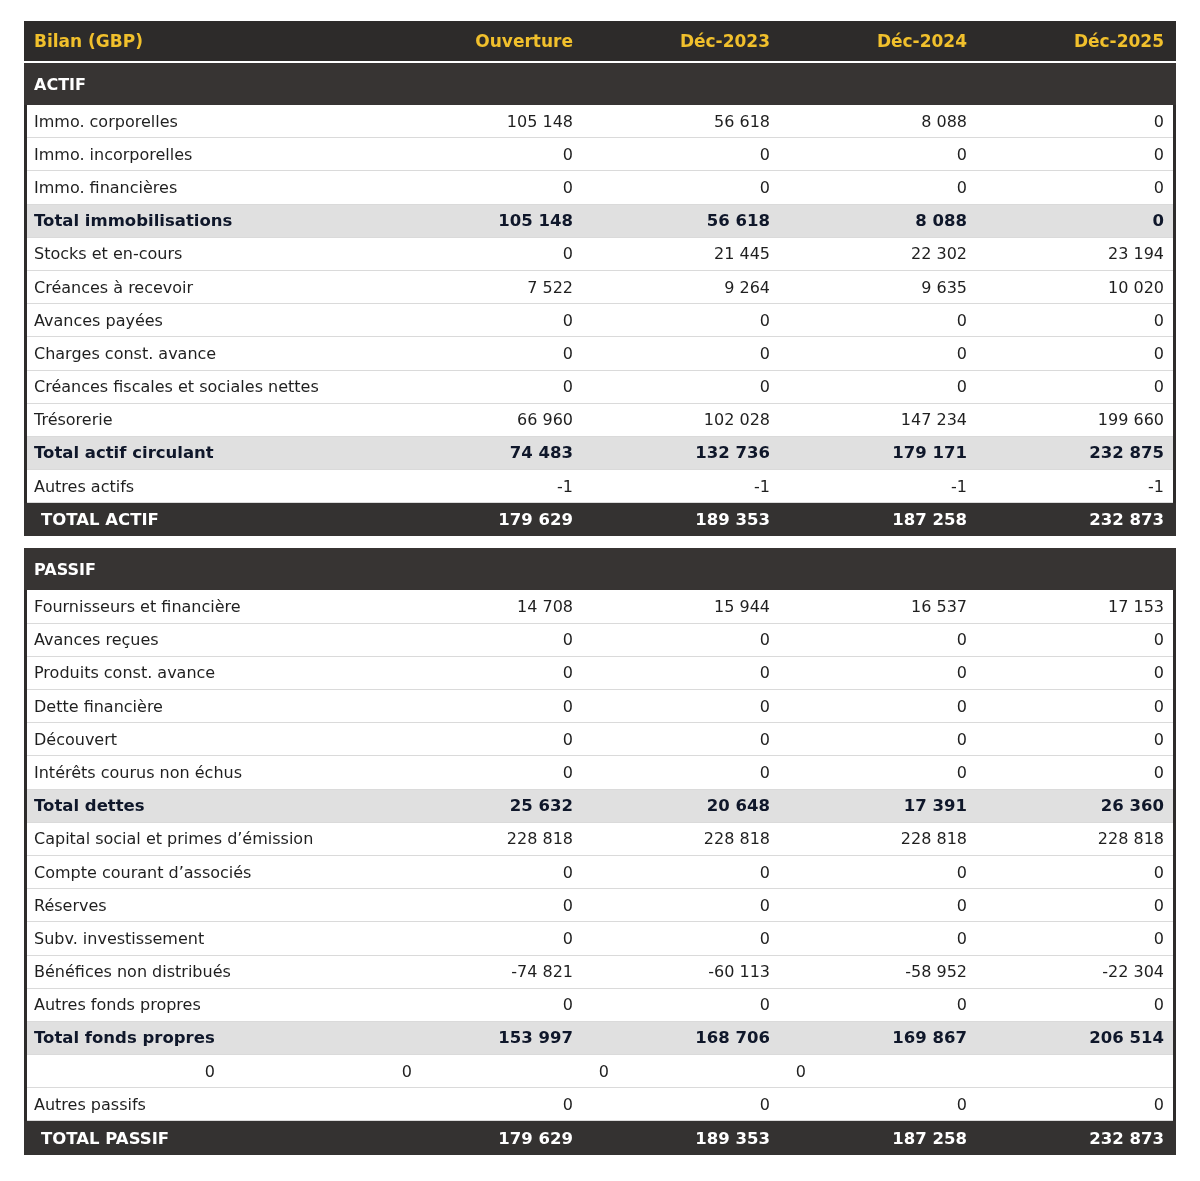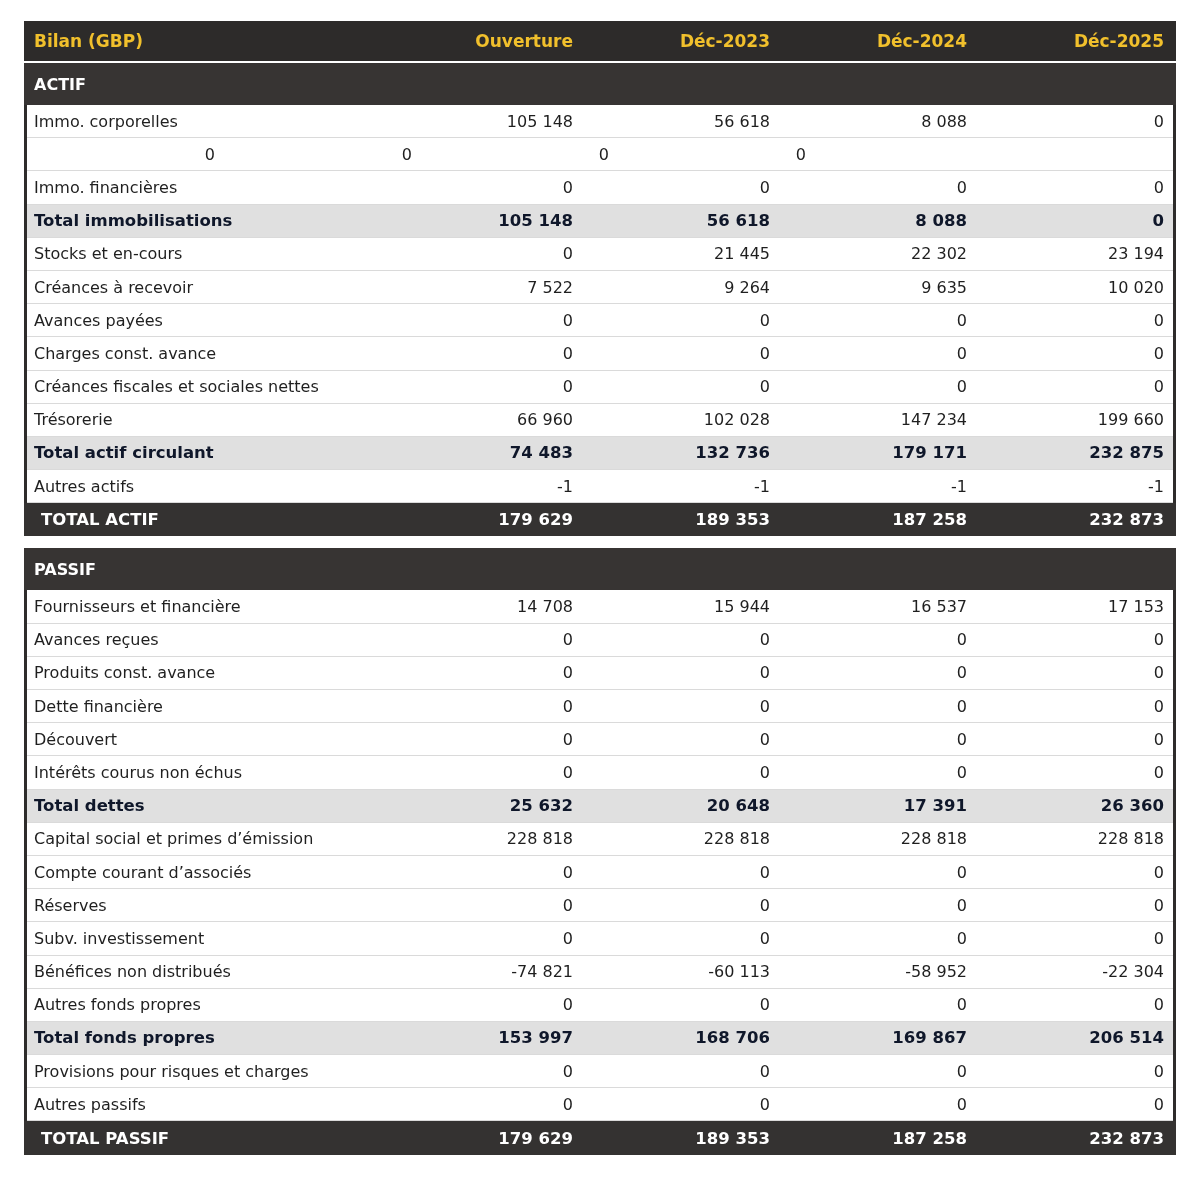--- a/index.html
+++ b/index.html
@@ -119,20 +119,21 @@
           <div class="cell label">ACTIF</div>
         </div>
         <div class="row data-row">
           <div class="cell label">Immo. corporelles</div>
           <div class="cell num">105 148</div>
           <div class="cell num">56 618</div>
           <div class="cell num">8 088</div>
           <div class="cell num">0</div>
         </div>
         <div class="row data-row">
+          <div class="cell label">Immo. incorporelles</div>
           <div class="cell num">0</div>
           <div class="cell num">0</div>
           <div class="cell num">0</div>
           <div class="cell num">0</div>
         </div>
         <div class="row data-row">
           <div class="cell label">Immo. financières</div>
           <div class="cell num">0</div>
           <div class="cell num">0</div>
           <div class="cell num">0</div>
@@ -310,21 +311,20 @@
           <div class="cell num">0</div>
         </div>
         <div class="row subtotal-row">
           <div class="cell label">Total fonds propres</div>
           <div class="cell num">153 997</div>
           <div class="cell num">168 706</div>
           <div class="cell num">169 867</div>
           <div class="cell num">206 514</div>
         </div>
         <div class="row data-row">
-          <div class="cell label">Provisions pour risques et charges</div>
           <div class="cell num">0</div>
           <div class="cell num">0</div>
           <div class="cell num">0</div>
           <div class="cell num">0</div>
         </div>
         <div class="row data-row">
           <div class="cell label">Autres passifs</div>
           <div class="cell num">0</div>
           <div class="cell num">0</div>
           <div class="cell num">0</div>

